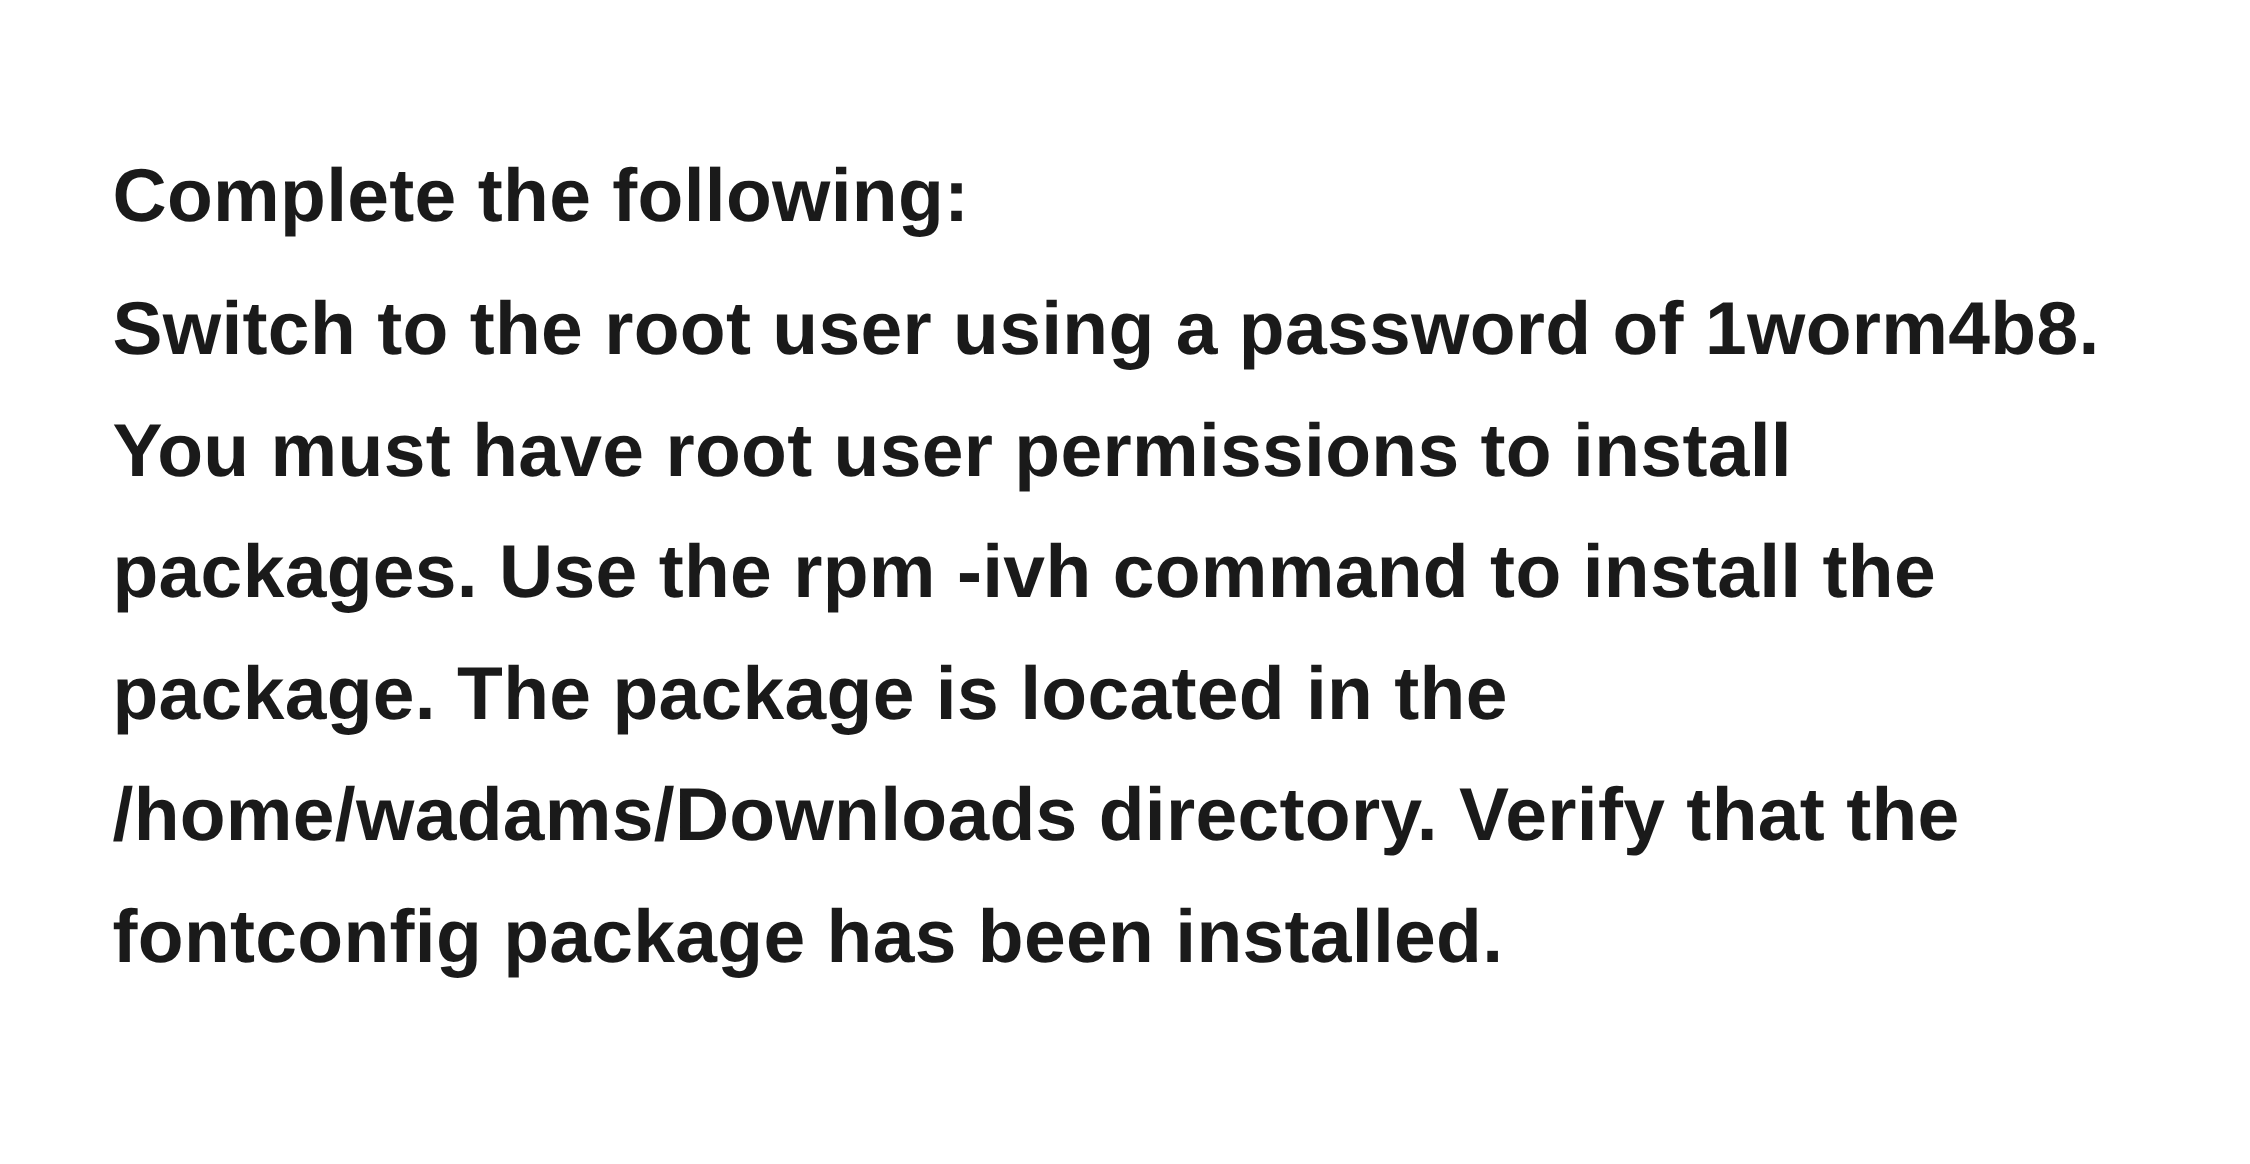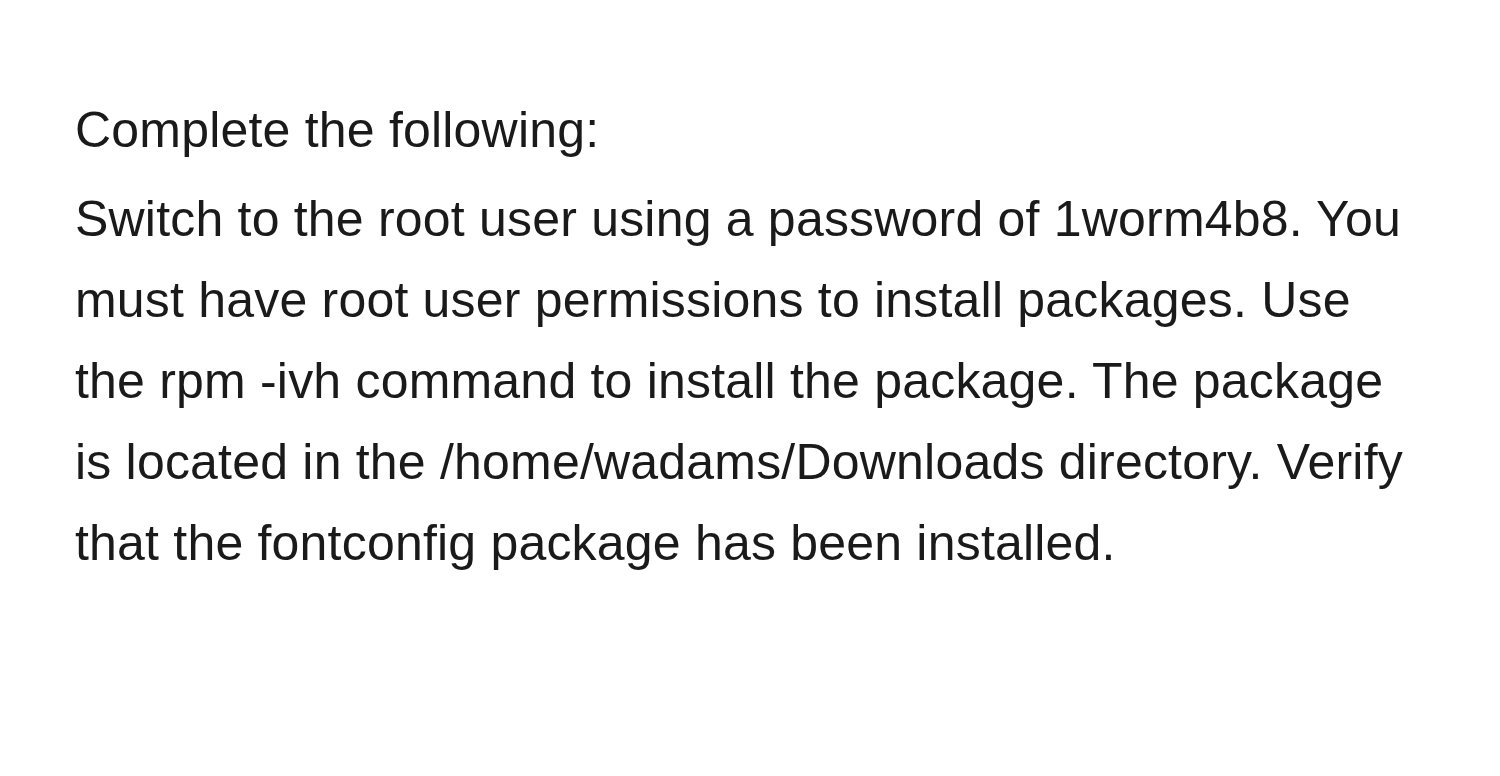--- a/index.html
+++ b/index.html
@@ -11,21 +11,21 @@
       width: 1500px;
       height: 776px;
       background: #ffffff;
       font-family: -apple-system, BlinkMacSystemFont, "Segoe UI", Helvetica, Arial, sans-serif;
       padding: 90px 75px 0 75px;
     }
     .content {
       color: #1a1a1a;
       font-size: 50px;
       line-height: 1.62;
-      font-weight: 400;
+      font-weight: 700;
       letter-spacing: 0.2px;
     }
     .heading {
       margin-bottom: 8px;
     }
   </style>
 </head>
 <body>
 
 <div class="content">

